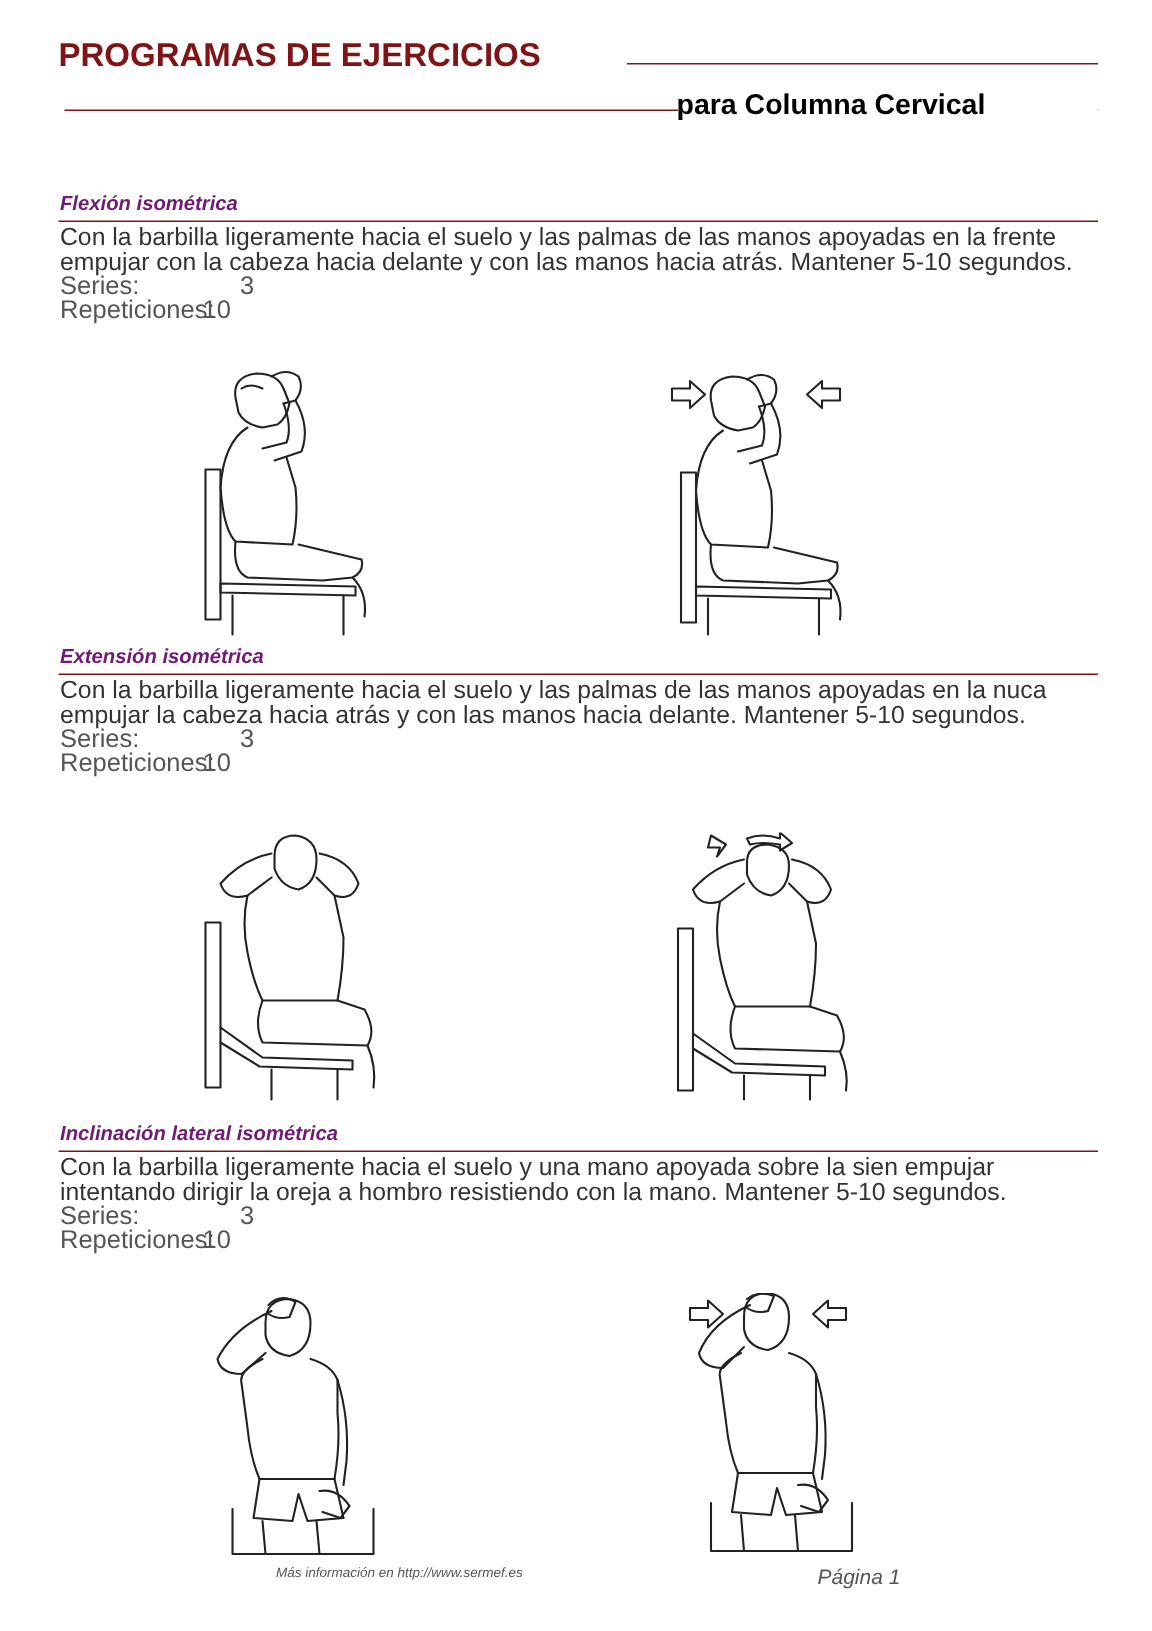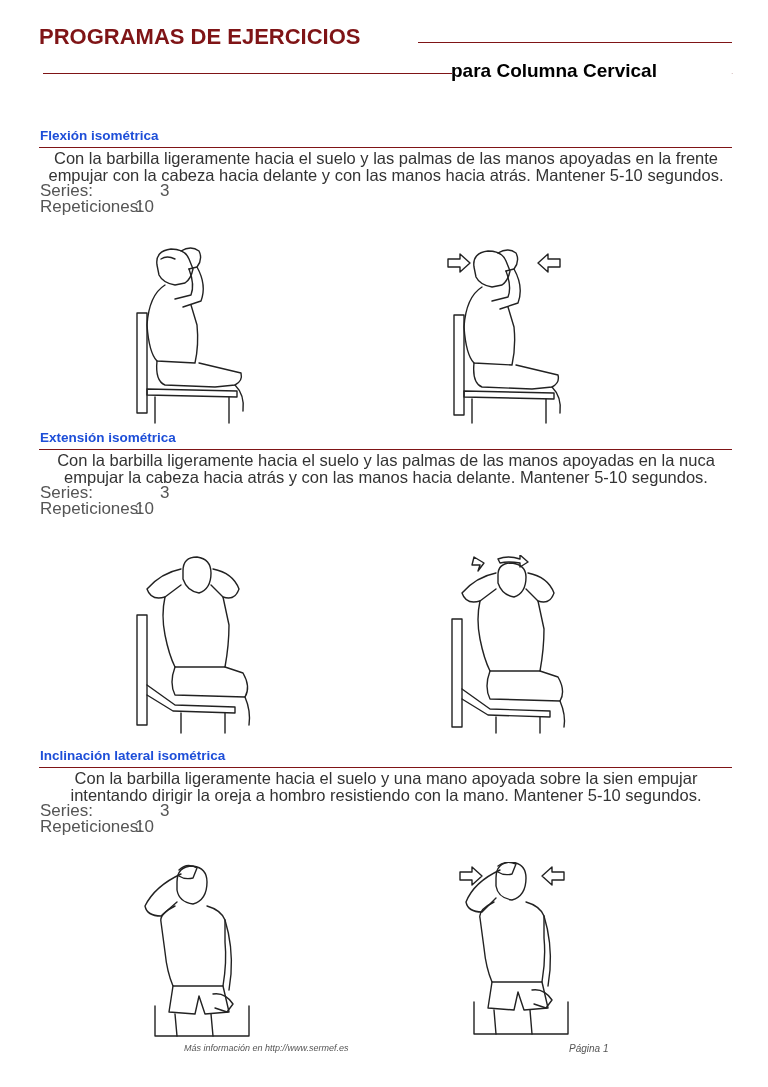--- a/index.html
+++ b/index.html
@@ -6,32 +6,32 @@
     body { width: 768px; height: 1087px; position: relative; overflow: hidden; font-family: "Liberation Sans", sans-serif; }
     .page { position: absolute; left: 0; top: 0; width: 699px; height: 1087px; }
 
     .title { position: absolute; left: 39px; top: 24px; font-size: 22px; font-weight: bold; color: #7f1416; letter-spacing: 0px; white-space: nowrap; line-height: 26px; }
     .title-rule { position: absolute; left: 418px; top: 42px; width: 314px; height: 1px; background: #7f1416; }
     .subtitle-rule { position: absolute; left: 43px; top: 73px; width: 409px; height: 1px; background: #7f1416; }
     .subtitle { position: absolute; left: 451px; top: 59px; font-size: 19px; font-weight: bold; color: #000000; white-space: nowrap; line-height: 24px; }
     .subtitle-dot { position: absolute; left: 731px; top: 70px; font-size: 7px; color: #c3a1a1; }
 
     .section { position: absolute; left: 39px; width: 693px; }
-    .sec-title { font-size: 13.5px; font-weight: bold; color: #1d4ed8; line-height: 16px; height: 16px; padding-left: 1px; }
+    .sec-title { font-size: 13.5px; font-weight: bold; color: #701a75; line-height: 16px; height: 16px; padding-left: 1px; font-style: italic; }
     .sec-rule { height: 1px; background: #7f1416; margin-top: 3px; }
-    .sec-desc { font-size: 16.5px; color: #333333; line-height: 16.5px; margin-top: 2px; padding-left: 1px; text-align: center; }
+    .sec-desc { font-size: 16.5px; color: #333333; line-height: 16.5px; margin-top: 2px; padding-left: 1px; }
     .stat { font-size: 17px; color: #555555; line-height: 16px; padding-left: 1px; position: relative; height: 16px; }
     .stat .val { position: absolute; left: 121px; top: 0; }
     .stat.reps .val { left: 96px; }
 
     .fig { position: absolute; }
     .fig svg { width: 100%; height: 100%; display: block; }
 
     .footer-left { position: absolute; left: 184px; top: 1043px; font-size: 9px; font-style: italic; color: #555555; white-space: nowrap; text-align: center; }
-    .footer-right { position: absolute; left: 545px; top: 1043px; font-size: 10px; font-style: italic; color: #555555; white-space: nowrap; margin-left: 24px; }
+    .footer-right { position: absolute; left: 545px; top: 1043px; font-size: 14px; font-style: italic; color: #555555; white-space: nowrap; }
   </style>
 </head>
 <body>
 
 <div class="page">
 
   <div class="title">PROGRAMAS DE EJERCICIOS</div>
   <div class="title-rule"></div>
   <div class="subtitle-rule"></div>
   <div class="subtitle">para Columna Cervical</div>

